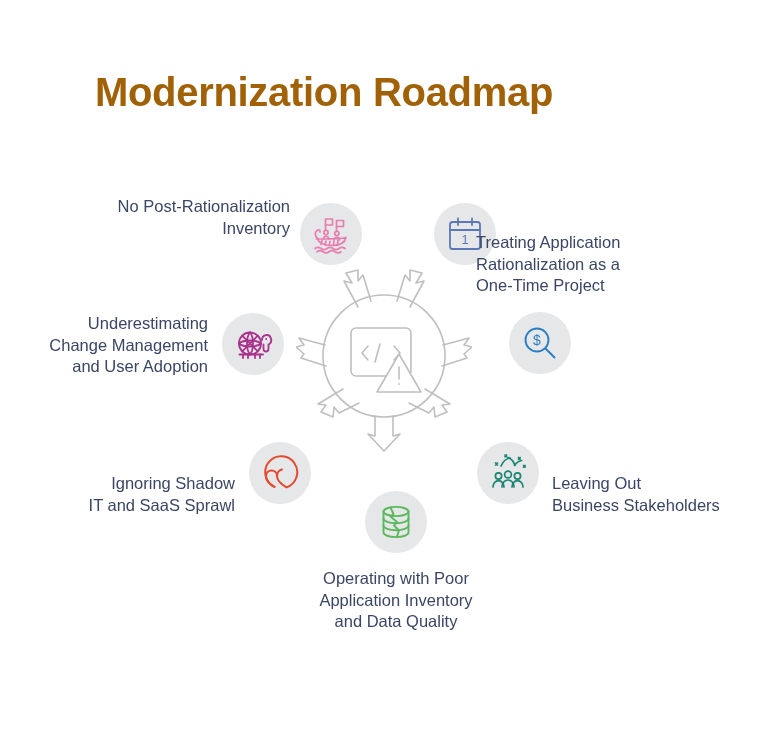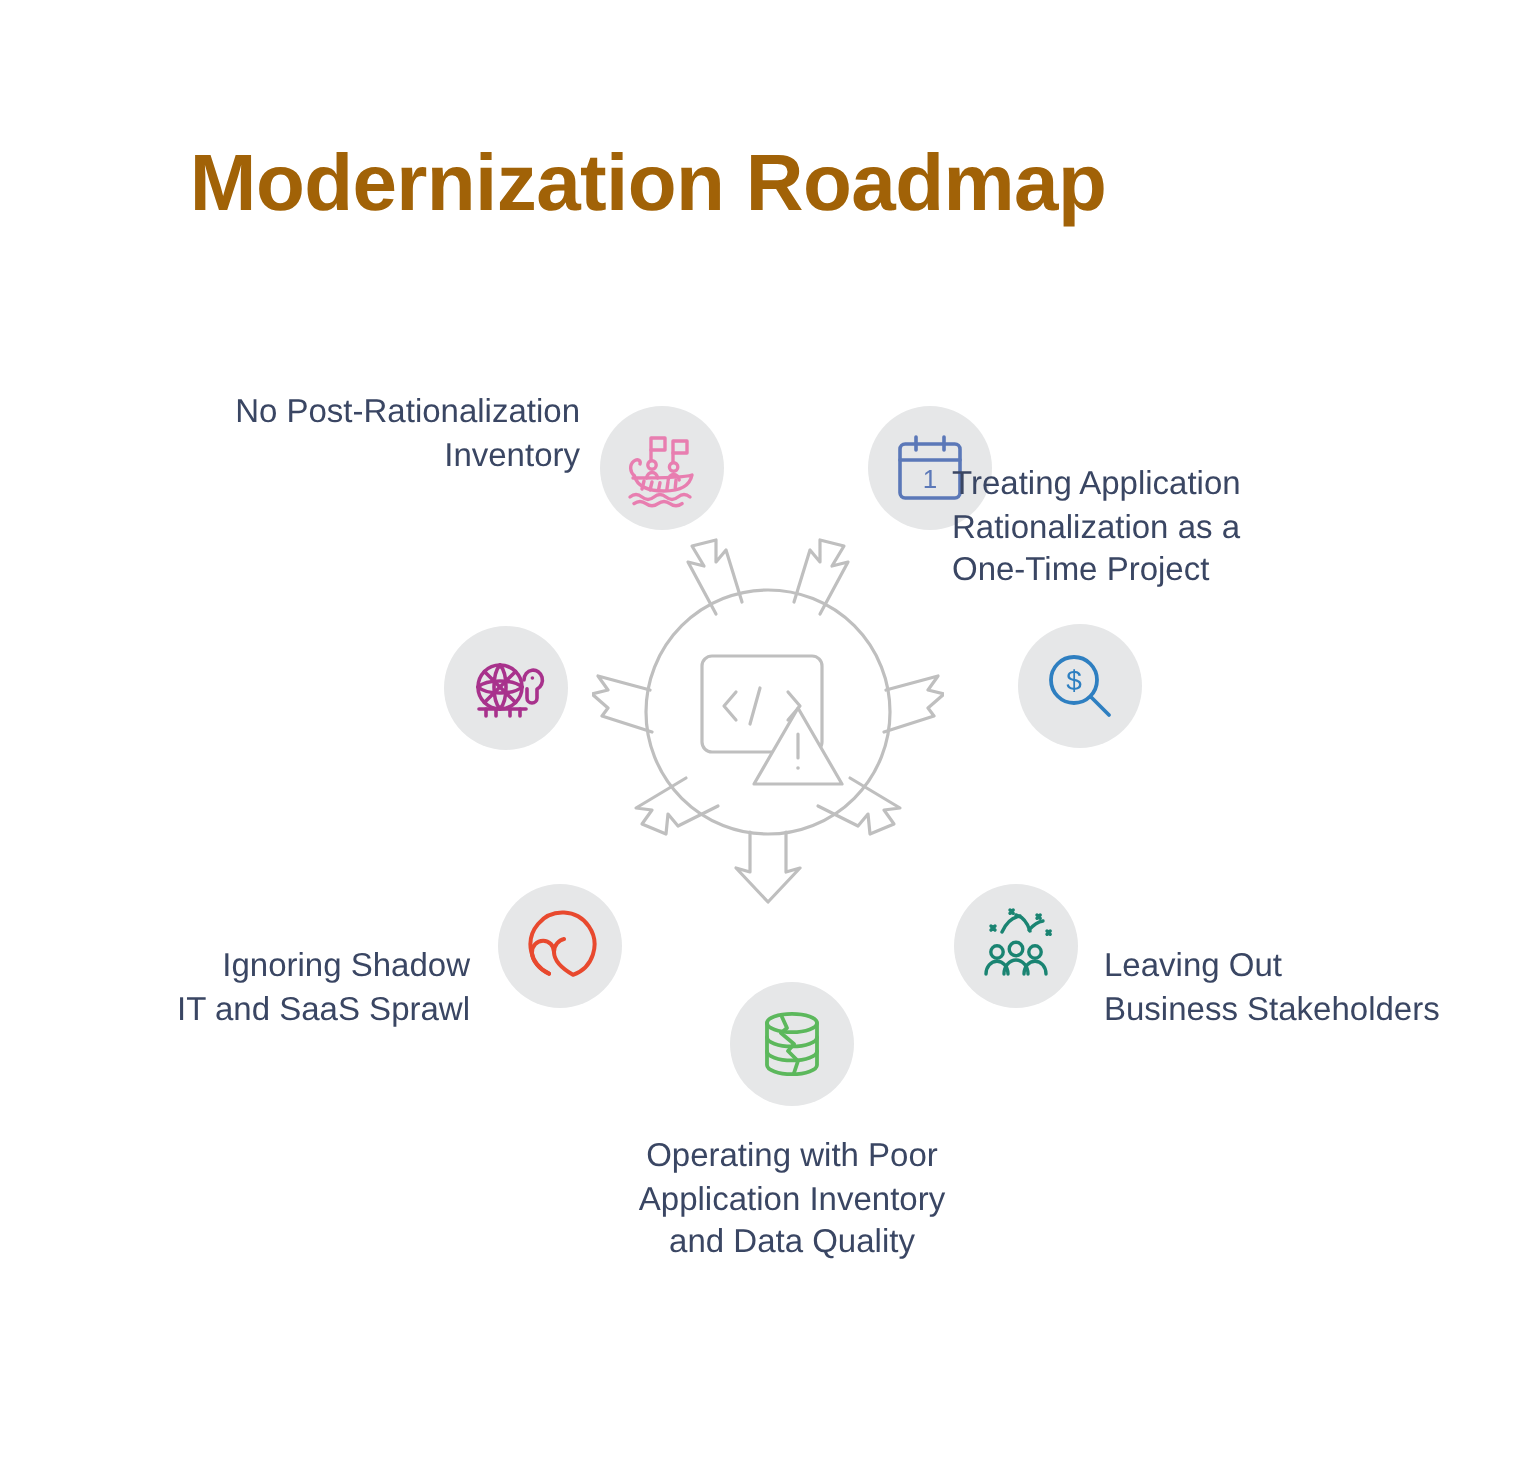--- a/index.html
+++ b/index.html
@@ -216,20 +216,23 @@
 Application Inventory
 and Data Quality</div>
 
   <div class="bubble" style="left:249px; top:442px; width:62px; height:62px;">
     <svg width="40" height="40" viewBox="0 0 40 40" fill="none" stroke="#E8492E" stroke-width="2" stroke-linecap="round" stroke-linejoin="round">
       <path d="M14.5,33.8 A16,16 0 1 1 26.5,34.4 C21.5,31.5 17,27.5 17,23 C17,19.5 19.5,17 22,16.5"></path>
       <path d="M17,23 C17,19.8 14.6,17.4 11.6,17.4 C8.4,17.4 6,19.9 6,23.2 C6,27.2 9.5,31.6 14.5,33.8"></path>
     </svg>
   </div>
 
+  <div class="label right-align" style="left:26px; top:313px; width:182px;">Underestimating
+Change Management
+and User Adoption</div>
 
   <div class="bubble" style="left:222px; top:313px; width:62px; height:62px;">
     <svg width="40" height="40" viewBox="0 0 40 40" fill="none" stroke="#A8328C" stroke-width="1.8" stroke-linecap="round" stroke-linejoin="round">
 
       <path d="M29,16 a4.6,5 0 1 1 6.5,4.6 L35.5,25 a2.5,2.5 0 0 1 -5,0 L30.5,20.4"></path>
       <circle cx="33.2" cy="15" r="0.9" fill="#A8328C" stroke="none"></circle>
 
       <circle cx="17" cy="19.5" r="11"></circle>
 
       <path d="M9.2,11.7 L24.8,27.3"></path>

